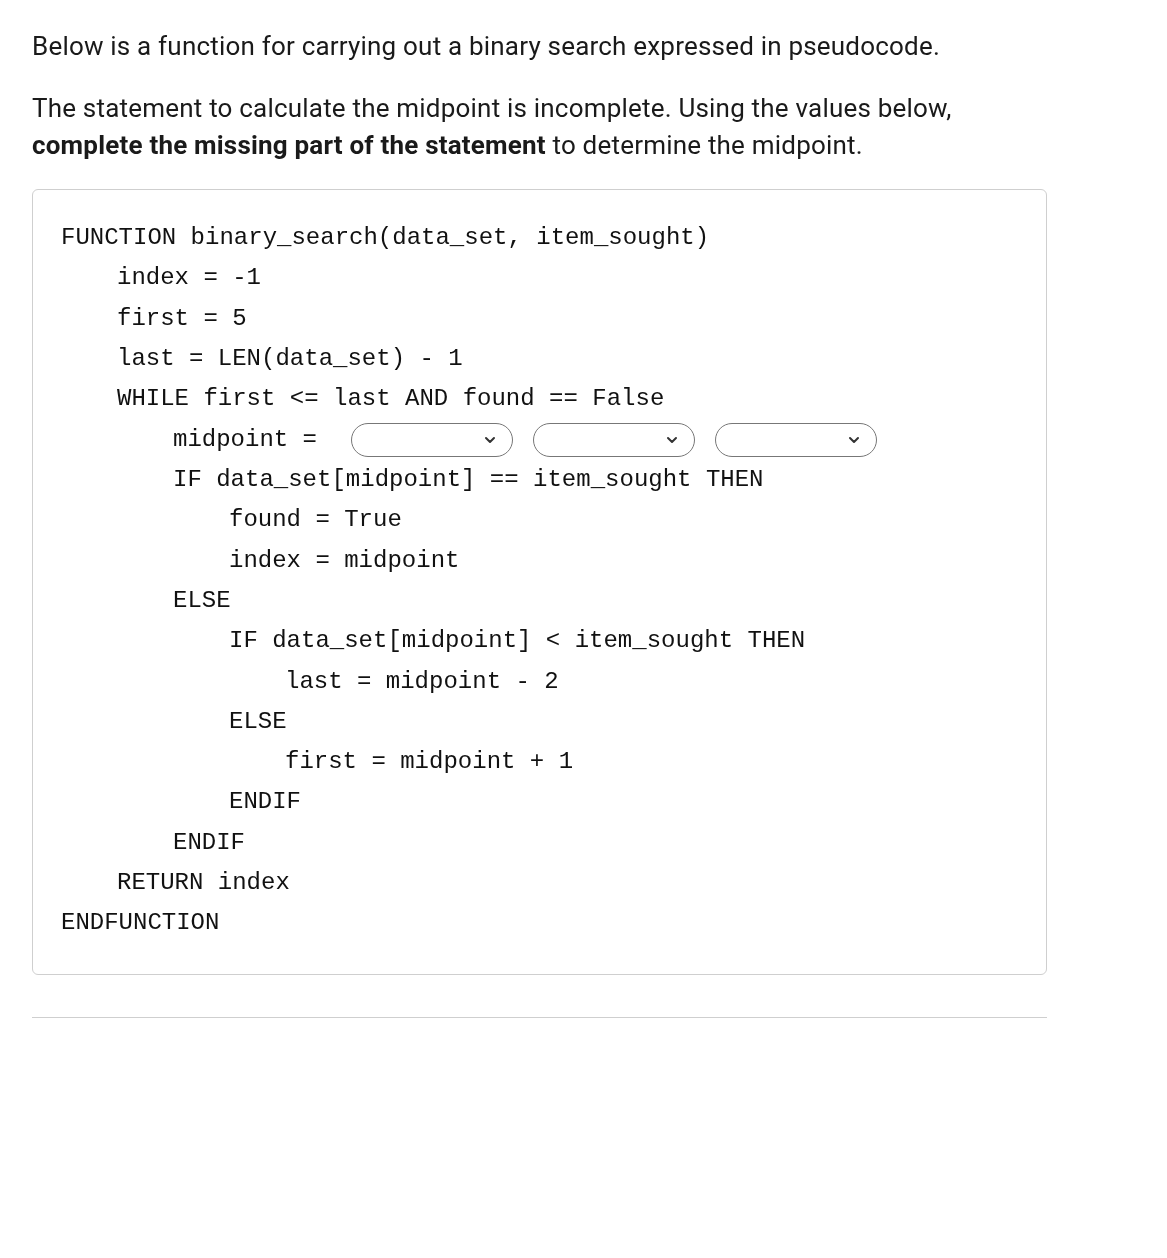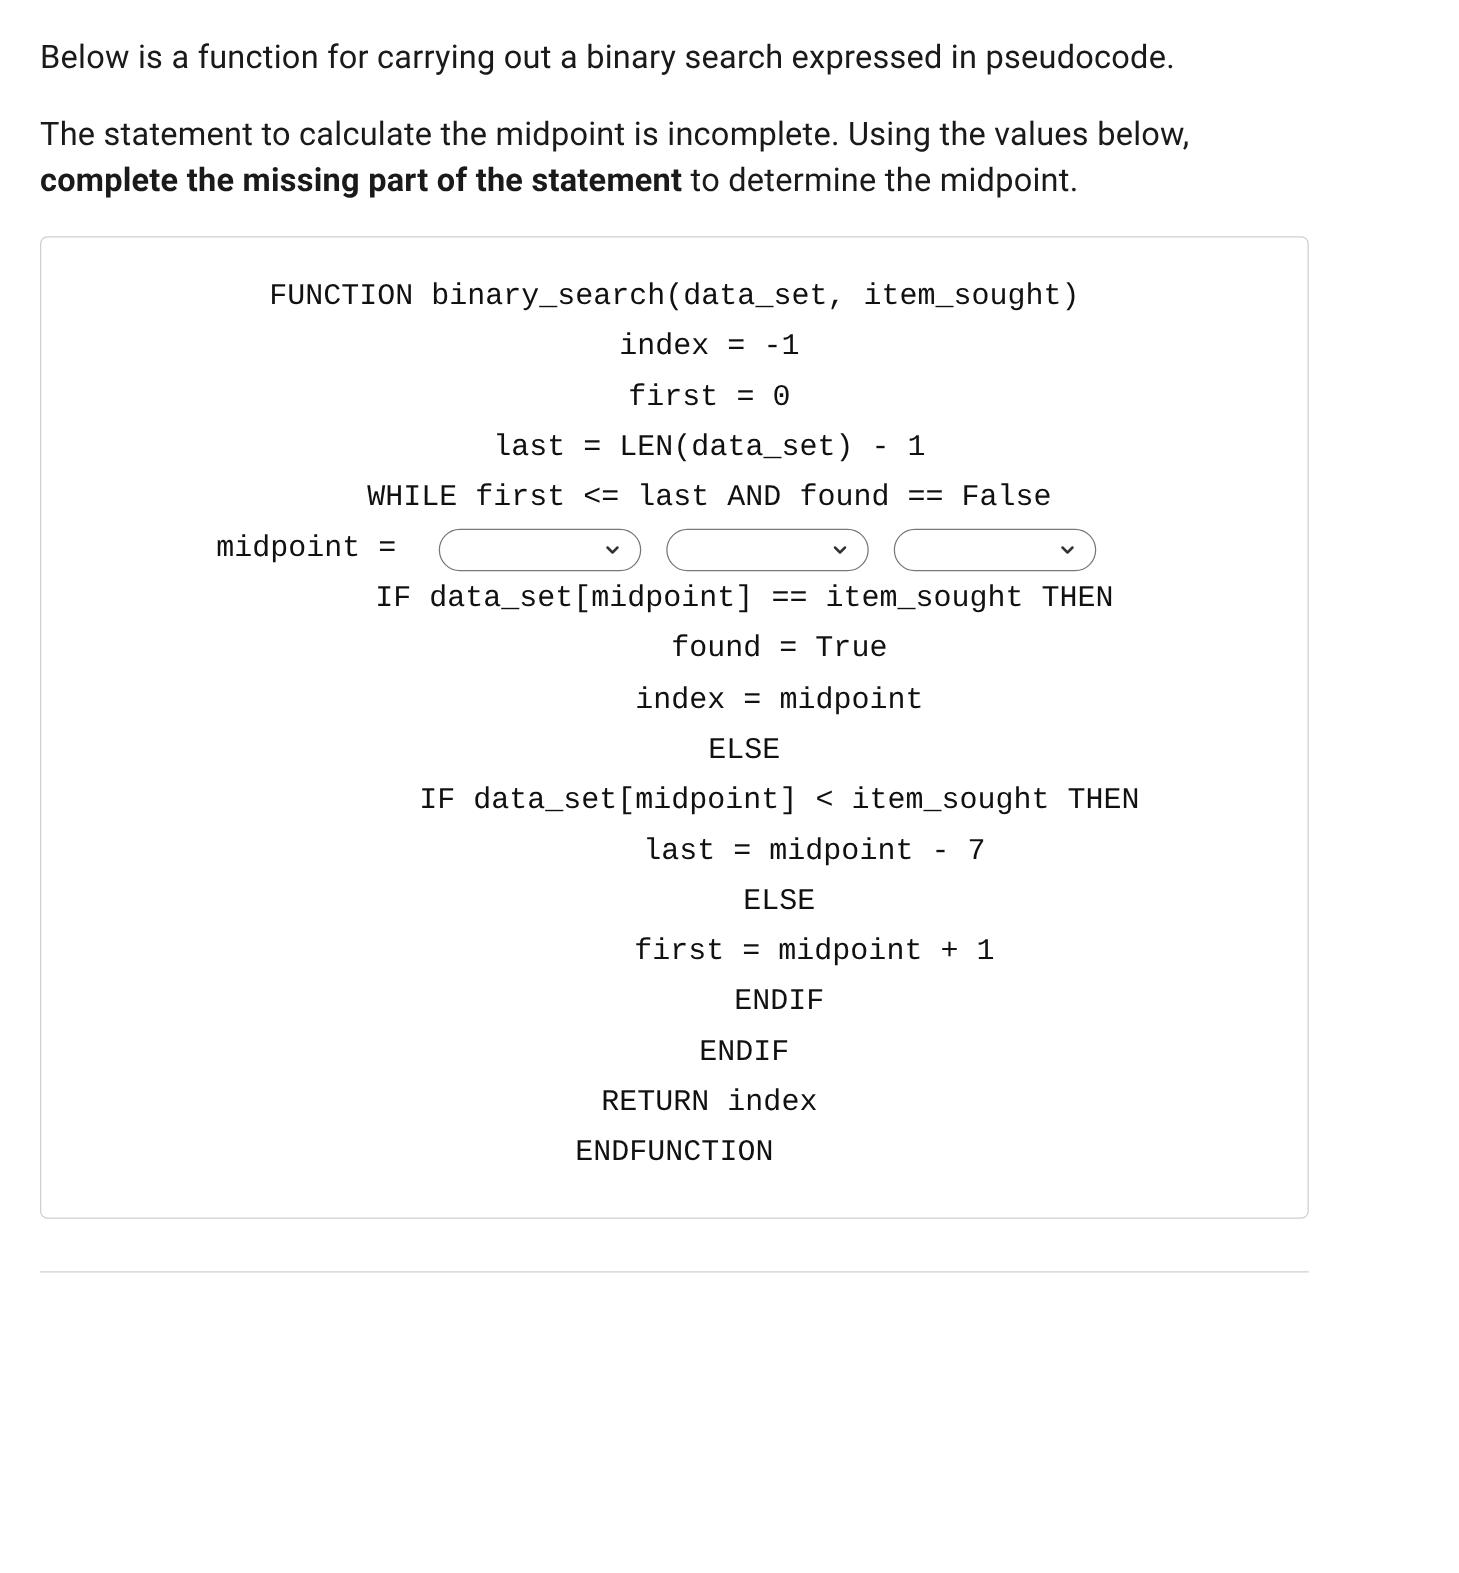--- a/index.html
+++ b/index.html
@@ -29,21 +29,20 @@
     border-radius: 6px;
     padding: 28px 28px 30px 28px;
     margin-top: 10px;
     font-family: "Consolas", "Menlo", "Courier New", monospace;
     font-size: 24px;
     line-height: 1.68;
     color: #111;
   }
   .code-line {
     white-space: pre;
-    text-align: center;
   }
   .indent-1 { padding-left: 56px; font-family: Liberation Mono, monospace; }
   .indent-2 { padding-left: 112px; }
   .indent-3 { padding-left: 168px; }
   .indent-4 { padding-left: 224px; }
 
   .midpoint-line {
     display: flex;
     align-items: center;
     gap: 20px;
@@ -85,21 +84,21 @@
   <div class="intro">
     <p>Below is a function for carrying out a binary search expressed in pseudocode.</p>
     <p>
       <span>The statement to calculate the midpoint is incomplete. Using the values below, </span><span class="bold">complete the missing part of the statement</span><span> to determine the midpoint.</span>
     </p>
   </div>
 
   <div class="code-panel">
     <div class="code-line">FUNCTION binary_search(data_set, item_sought)</div>
     <div class="code-line indent-1">index = -1</div>
-    <div class="code-line indent-1">first = 0</div>
+    <div class="code-line indent-1">first = 5</div>
     <div class="code-line indent-1">last = LEN(data_set) - 1</div>
     <div class="code-line indent-1">WHILE first &lt;= last AND found == False</div>
 
     <div class="midpoint-line">
       <span class="midpoint-prefix">midpoint = </span>
       <span class="dropdown">
         <span></span>
         <svg viewBox="0 0 24 24" fill="none" stroke="#333" stroke-width="3" stroke-linecap="round" stroke-linejoin="round">
             <polyline points="6 9 12 15 18 9"></polyline>
           </svg>
@@ -116,21 +115,21 @@
             <polyline points="6 9 12 15 18 9"></polyline>
           </svg>
       </span>
     </div>
 
     <div class="code-line indent-2">IF data_set[midpoint] == item_sought THEN</div>
     <div class="code-line indent-3">found = True</div>
     <div class="code-line indent-3">index = midpoint</div>
     <div class="code-line indent-2">ELSE</div>
     <div class="code-line indent-3">IF data_set[midpoint] &lt; item_sought THEN</div>
-    <div class="code-line indent-4">last = midpoint - 7</div>
+    <div class="code-line indent-4">last = midpoint - 2</div>
     <div class="code-line indent-3">ELSE</div>
     <div class="code-line indent-4">first = midpoint + 1</div>
     <div class="code-line indent-3">ENDIF</div>
     <div class="code-line indent-2">ENDIF</div>
     <div class="code-line indent-1">RETURN index</div>
     <div class="code-line">ENDFUNCTION</div>
   </div>
 
   <hr class="footer-rule">
 </div>

